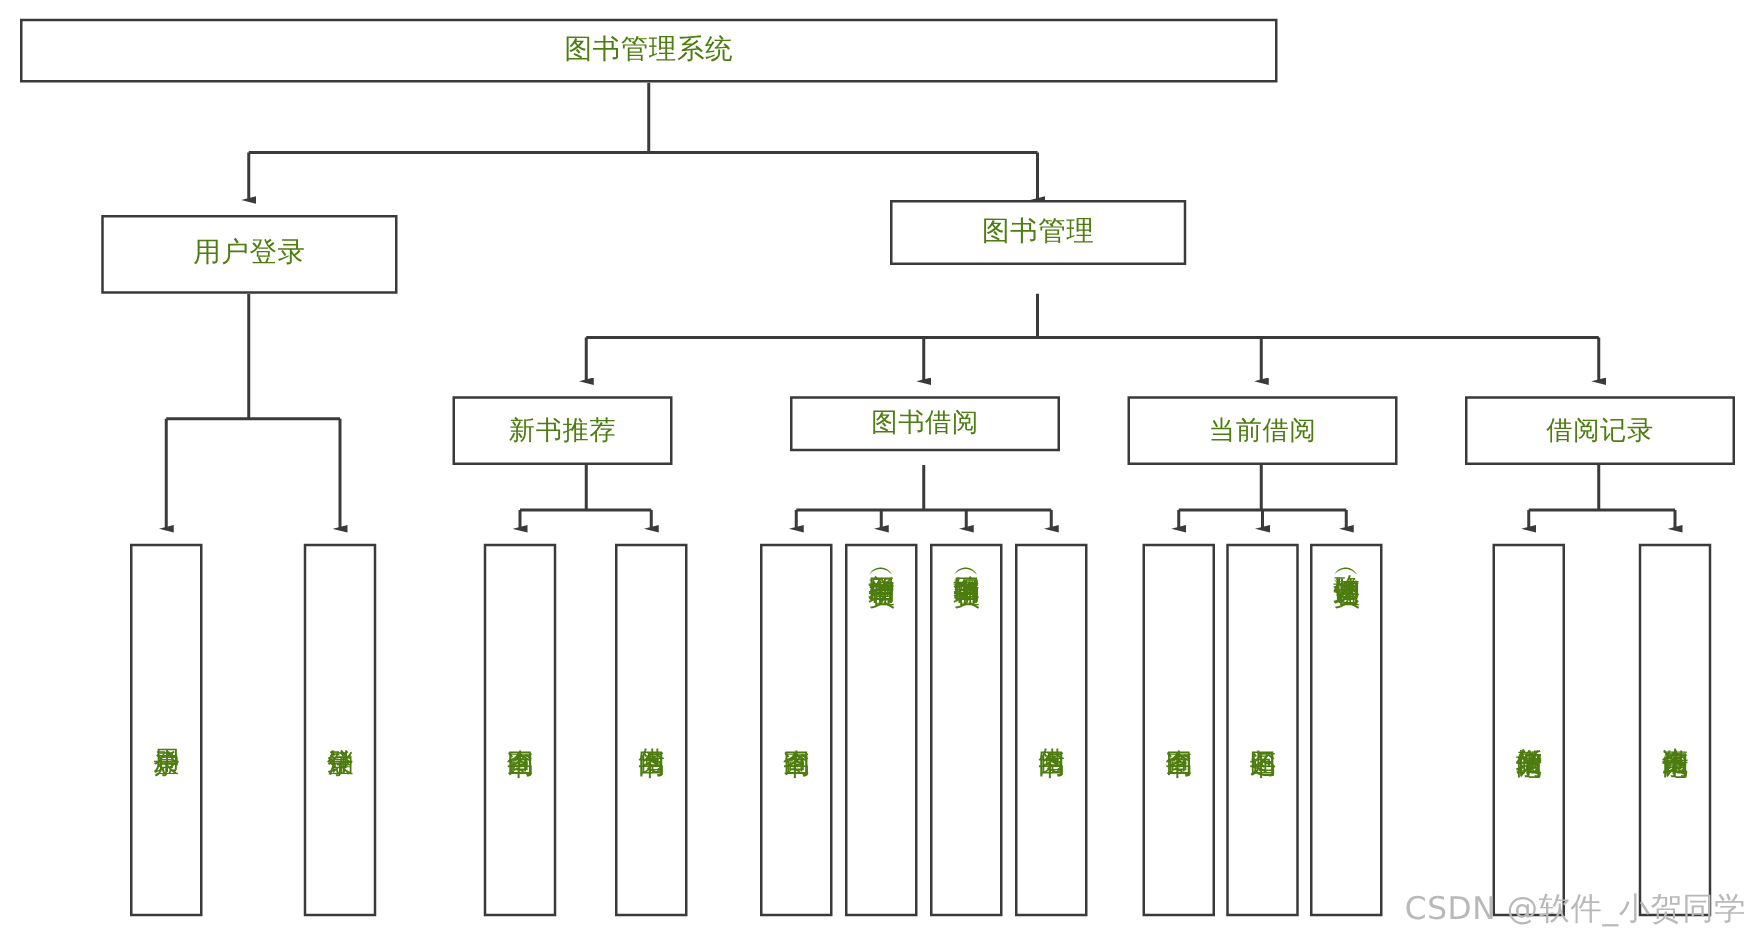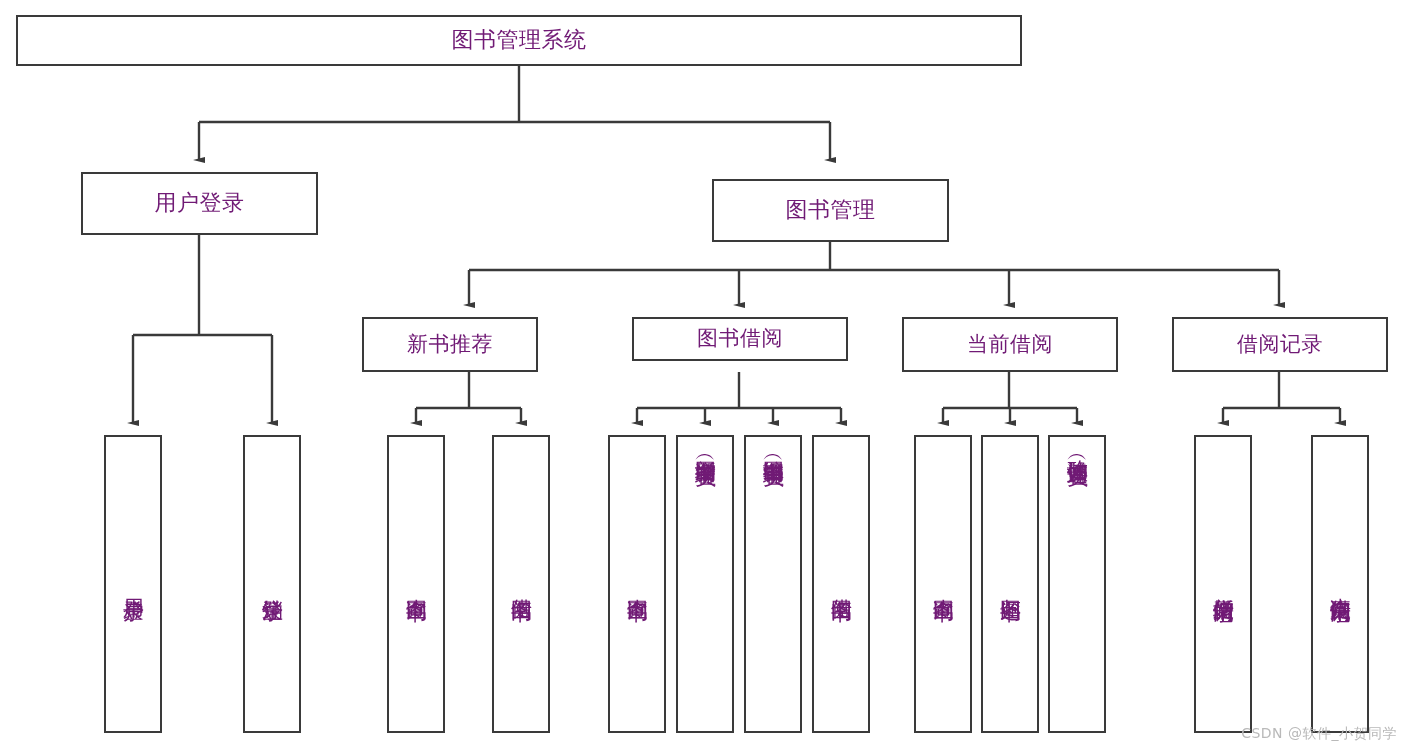--- a/index.html
+++ b/index.html
@@ -33,21 +33,21 @@
     display: flex;
     align-items: center;
     justify-content: center;
     color: #222222;
   }
   .node .label {
     font-size: 21px;
     line-height: 1.12;
     letter-spacing: 0.5px;
     white-space: nowrap;
-    color: #701a75;
+    color: #4d7c0f;
   }
   .node.vertical .label {
     writing-mode: vertical-rl;
     text-orientation: upright;
     font-size: 21px;
     line-height: 1.18;
     letter-spacing: 1px;
   }
   .node.root .label { font-size: 22px; }
   .node.level1 .label { font-size: 22px; }
@@ -58,21 +58,21 @@
     padding-top: 6px;
   }
   .node.vertical.centered {
     align-items: center;
     padding-top: 0;
   }
   #watermark {
     position: absolute;
     right: 8px;
     bottom: 4px;
-    font-size: 14px;
+    font-size: 25px;
     color: #b9b9b9;
     letter-spacing: 0.5px;
     white-space: nowrap;
     user-select: none;
   }
 </style>
 </head>
 <body>
 
 <div id="diagram-root">
@@ -128,21 +128,21 @@
   </svg>
 
   <div class="node root" style="left:16px; top:15px; width:1006px; height:51px;">
     <span class="label">图书管理系统</span>
   </div>
 
   <div class="node level1" style="left:81px; top:172px; width:237px; height:63px;">
     <span class="label">用户登录</span>
   </div>
 
-  <div class="node level1" style="left:712px; top:179px; width:237px; height:63px;">
+  <div class="node level1" style="left:712px; top:160px; width:237px; height:52px;">
     <span class="label">图书管理</span>
   </div>
 
   <div class="node level2" style="left:362px; top:317px; width:176px; height:55px;">
     <span class="label">新书推荐</span>
   </div>
 
   <div class="node level2" style="left:632px; top:317px; width:216px; height:44px;">
     <span class="label">图书借阅</span>
   </div>

